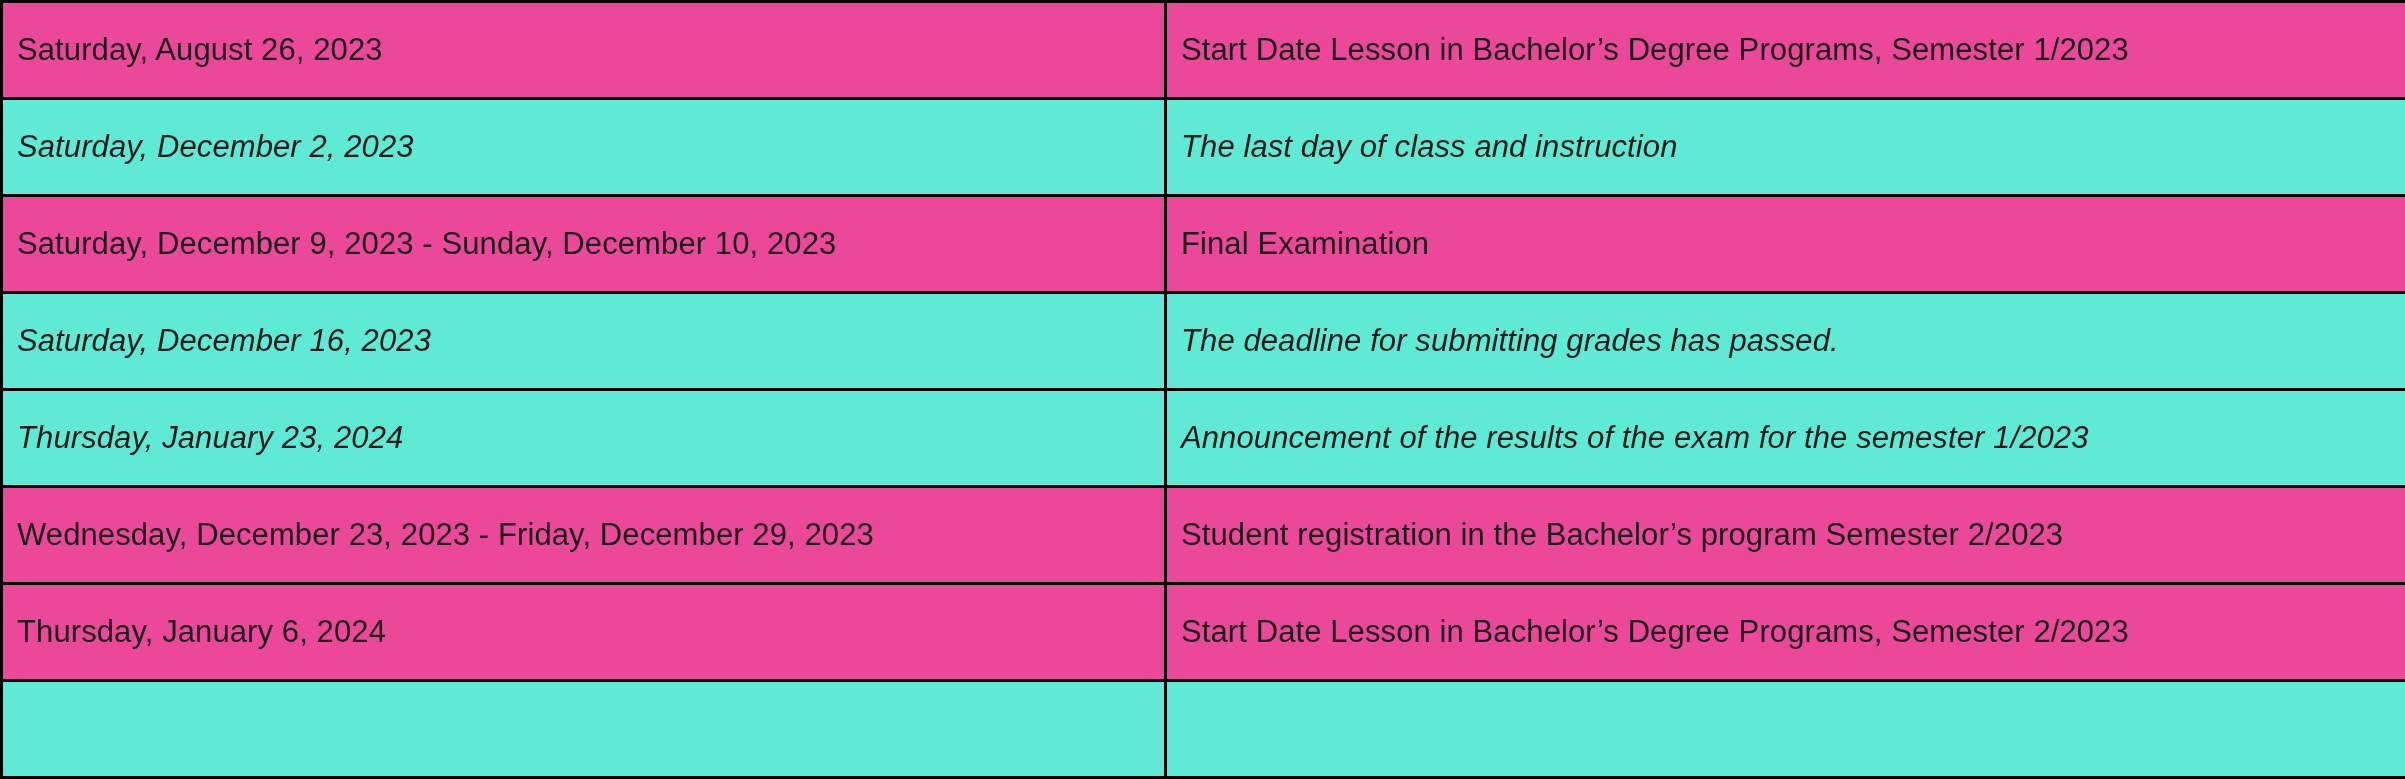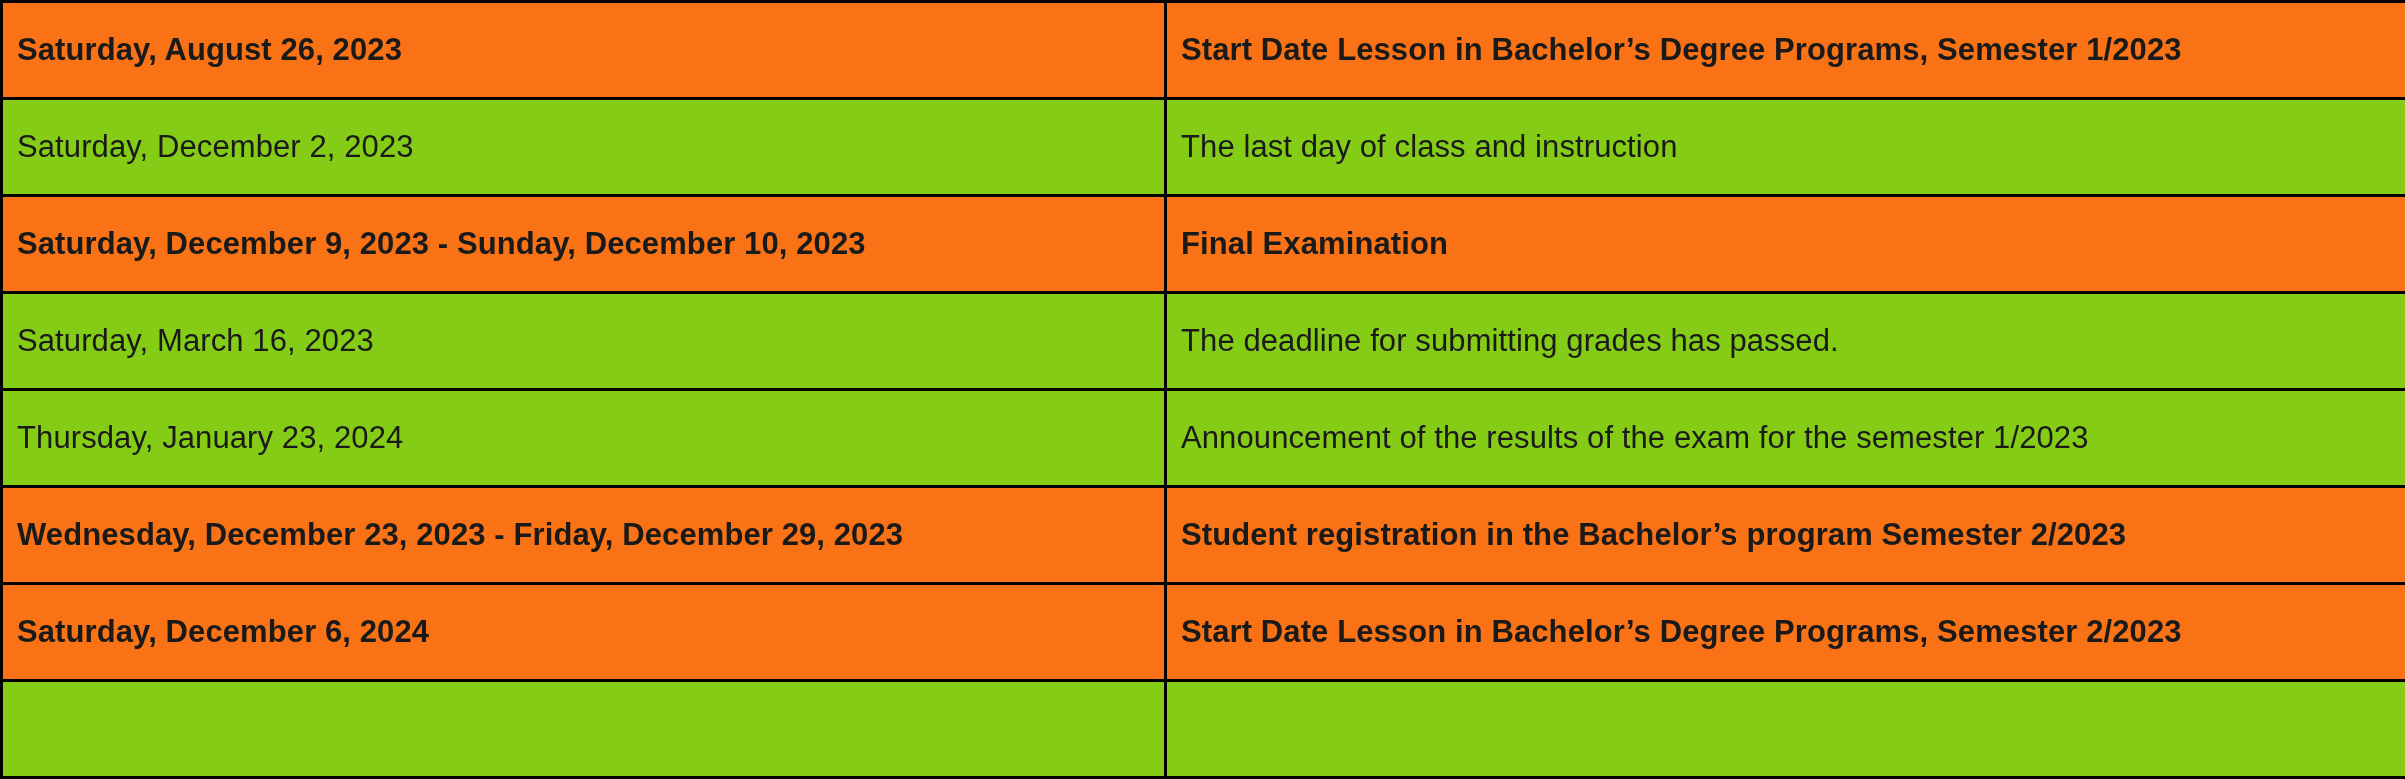--- a/index.html
+++ b/index.html
@@ -44,22 +44,22 @@
     width: 1133px;
     border-left: 3px solid #000000;
     border-right: 3px solid #000000;
   }
 
   .col-event {
     width: 1264px;
     border-right: 3px solid #000000;
   }
 
-  .row-pink td { background: #f97316; font-weight: bold; }
-  .row-gray td { background: #84cc16; }
+  .row-pink td { background: #ec4899; }
+  .row-gray td { background: #5eead4; font-style: italic; }
 
   .cell-empty { }
 </style>
 </head>
 <body>
 
 <table class="schedule-table">
   <tbody>
 
     <tr class="row-pink">
@@ -71,36 +71,36 @@
       <td class="col-date">Saturday, December 2, 2023</td>
       <td class="col-event">The last day of class and instruction</td>
     </tr>
 
     <tr class="row-pink">
       <td class="col-date">Saturday, December 9, 2023 - Sunday, December 10, 2023</td>
       <td class="col-event">Final Examination</td>
     </tr>
 
     <tr class="row-gray">
-      <td class="col-date">Saturday, March 16, 2023</td>
+      <td class="col-date">Saturday, December 16, 2023</td>
       <td class="col-event">The deadline for submitting grades has passed.</td>
     </tr>
 
     <tr class="row-gray">
       <td class="col-date">Thursday, January 23, 2024</td>
       <td class="col-event">Announcement of the results of the exam for the semester 1/2023</td>
     </tr>
 
     <tr class="row-pink">
       <td class="col-date">Wednesday, December 23, 2023 - Friday, December 29, 2023</td>
       <td class="col-event">Student registration in the Bachelor’s program Semester 2/2023</td>
     </tr>
 
     <tr class="row-pink">
-      <td class="col-date">Saturday, December 6, 2024</td>
+      <td class="col-date">Thursday, January 6, 2024</td>
       <td class="col-event">Start Date Lesson in Bachelor’s Degree Programs, Semester 2/2023</td>
     </tr>
 
     <tr class="row-gray">
       <td class="col-date cell-empty"></td>
       <td class="col-event cell-empty"></td>
     </tr>
 
   </tbody>
 </table>

